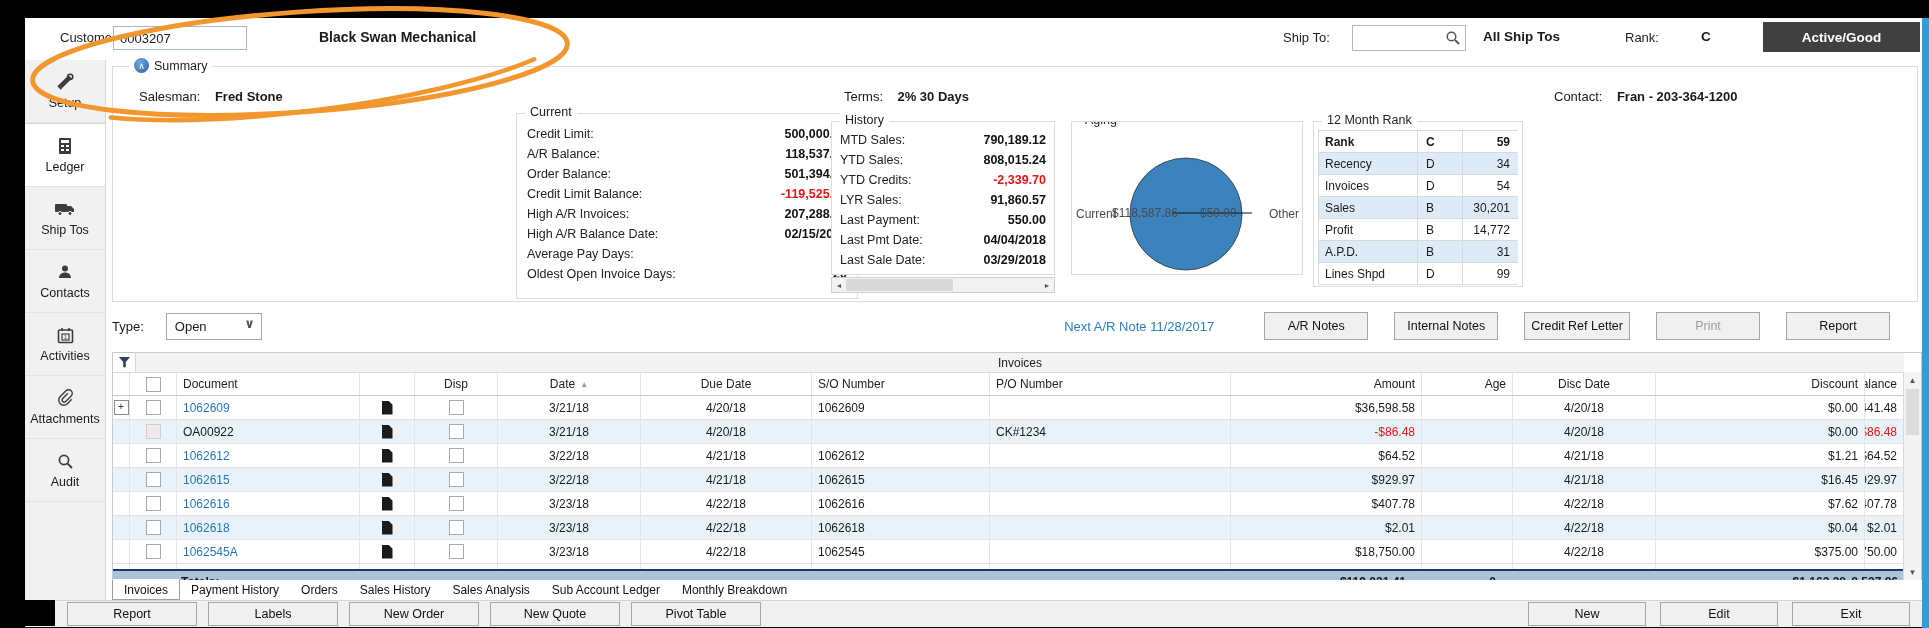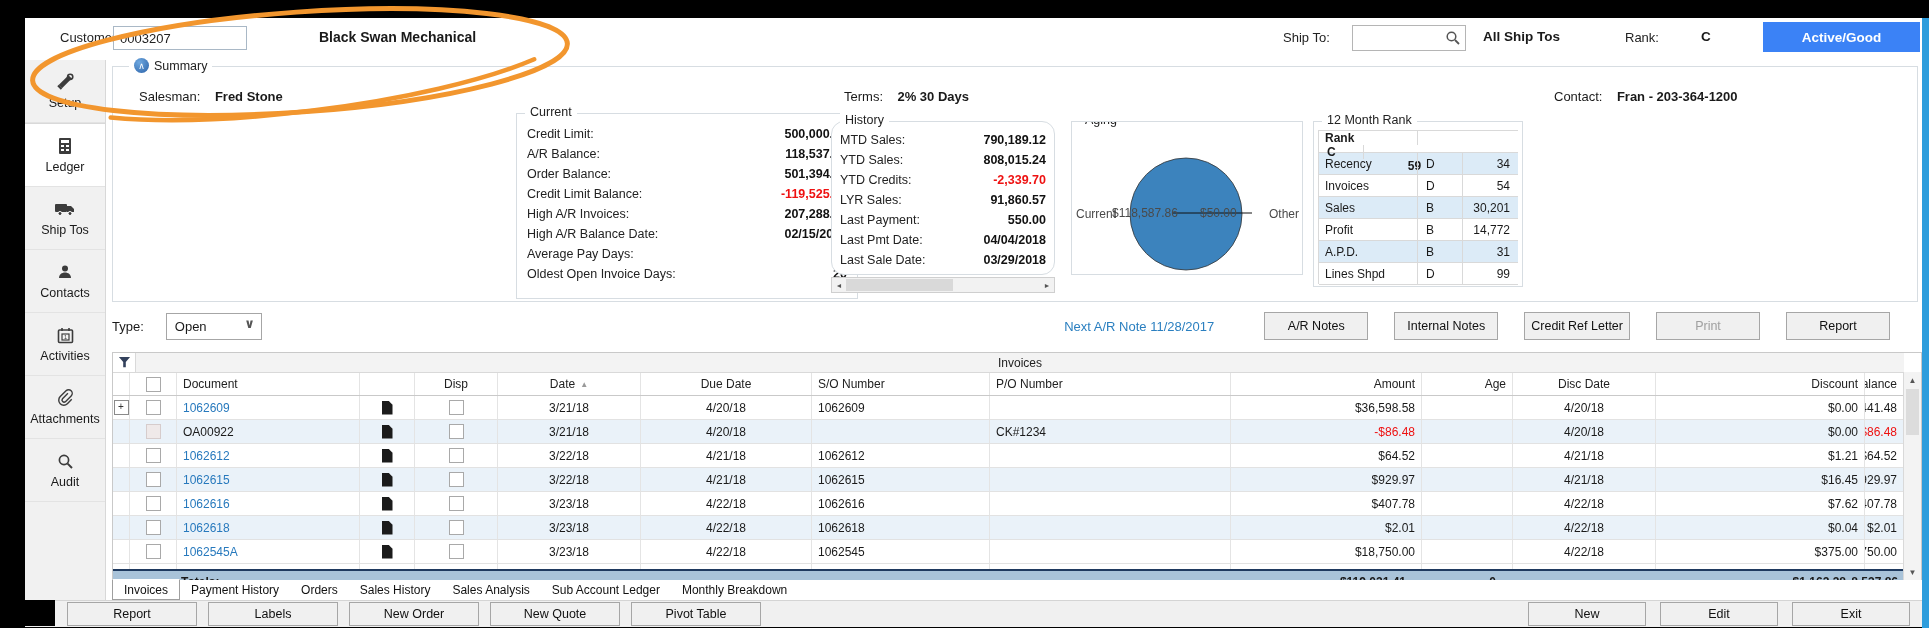--- a/index.html
+++ b/index.html
@@ -15,21 +15,21 @@
   .cust-lbl{left:35px;}
   .cust-input{position:absolute;left:88px;top:8px;width:120px;height:22px;border:1px solid #a9b8c6;
               font-size:13px;padding:0 6px;font-family:inherit;color:#222;outline:none;}
   .cust-name{position:absolute;left:265px;top:11px;font-size:14px;font-weight:bold;margin-left:29px;}
   .shipto-lbl{left:1258px;}
   .shipto-box{position:absolute;left:1327px;top:7px;width:112px;height:24px;background:#fff;border:1px solid #b5b5b5;}
   .shipto-box svg{position:absolute;right:4px;top:4px;}
   .allship{position:absolute;left:1458px;top:11px;font-size:13.5px;font-weight:bold;}
   .rank-lbl{left:1600px;}
   .rank-val{position:absolute;left:1676px;top:11px;font-size:13.5px;font-weight:bold;}
-  .status-btn{position:absolute;left:1738px;top:4px;width:157px;height:30px;background:#3b82f6;color:#fff;
+  .status-btn{position:absolute;left:1738px;top:4px;width:157px;height:30px;background:#404040;color:#fff;
               font-size:13.5px;font-weight:bold;display:flex;align-items:center;justify-content:center;cursor:default;}
   .bold{font-weight:bold;}
 
   
   .sidebar{position:absolute;left:0;top:42px;width:80px;height:540px;background:#f1f1f1;border-right:1px solid #d8d8d8;}
   .sb-item{height:62px;display:flex;flex-direction:column;align-items:center;justify-content:center;gap:4px;
            border-bottom:1px solid #e3e3e3;cursor:pointer;}
   .sb-item.active{background:#fff;border-top:1px solid #d9d9d9;}
   .sb-icon{height:20px;display:flex;align-items:center;justify-content:center;}
   .sb-label{font-size:12.5px;color:#1a1a1a;}
@@ -52,21 +52,21 @@
   
   .aging-svg text{font-size:12px;fill:#4a4a4a;}
   .hscroll{position:absolute;height:14px;background:#f2f2f2;border:1px solid #cfcfcf;display:flex;align-items:center;}
   .hs-arrow{width:14px;height:12px;font-size:7px;color:#555;display:flex;align-items:center;justify-content:center;cursor:pointer;}
   .hs-track{flex:1;height:12px;position:relative;}
   .hs-thumb{position:absolute;left:0;top:0;width:55%;height:12px;background:#d9d9d9;}
 
   
   .rk-row{display:flex;height:21px;align-items:center;font-size:12px;border-bottom:1px solid #d9d9d9;}
   .rk-row.alt{background:#dcebf7;}
-  .rk-row.bold{font-weight:bold;flex-direction:column;}
+  .rk-row.bold{font-weight:bold;}
   .rk-label{width:92px;padding-left:6px;border-right:1px solid #d9d9d9;align-self:stretch;display:flex;align-items:center;}
   .rk-grade{width:36px;padding-left:8px;border-right:1px solid #d9d9d9;align-self:stretch;display:flex;align-items:center;}
   .rk-value{flex:1;text-align:right;padding-right:8px;}
 
   
   .toolbar{position:absolute;left:87px;right:32px;top:292px;height:32px;display:flex;align-items:center;}
   .type-lbl{font-size:13px;margin-right:22px;}
   .type-select{width:86px;height:25px;border:1px solid #a6a6a6;background:#fff;font-size:13px;display:flex;
                align-items:center;padding-left:8px;position:relative;cursor:pointer;}
   .type-select .chev{position:absolute;right:6px;top:2px;font-size:13px;color:#555;font-weight:bold;}
@@ -287,21 +287,21 @@
               <span class="kv-label">Average Pay Days:</span>
               <span class="kv-value">26</span>
             </div>
             <div class="kv-row">
               <span class="kv-label">Oldest Open Invoice Days:</span>
               <span class="kv-value">20</span>
             </div>
           </div>
       </div>
 
-      <div class="gbox" style="left:718px;top:54px;width:222px;height:152px;border-radius:13px;">
+      <div class="gbox" style="left:718px;top:54px;width:222px;height:152px;">
         <span class="gb-title">History</span>
         <div class="stat-body" style="inset:8px 8px 2px 8px;" id="history-rows">
             <div class="kv-row">
               <span class="kv-label">MTD Sales:</span>
               <span class="kv-value">790,189.12</span>
             </div>
             <div class="kv-row">
               <span class="kv-label">YTD Sales:</span>
               <span class="kv-value">808,015.24</span>
             </div>

